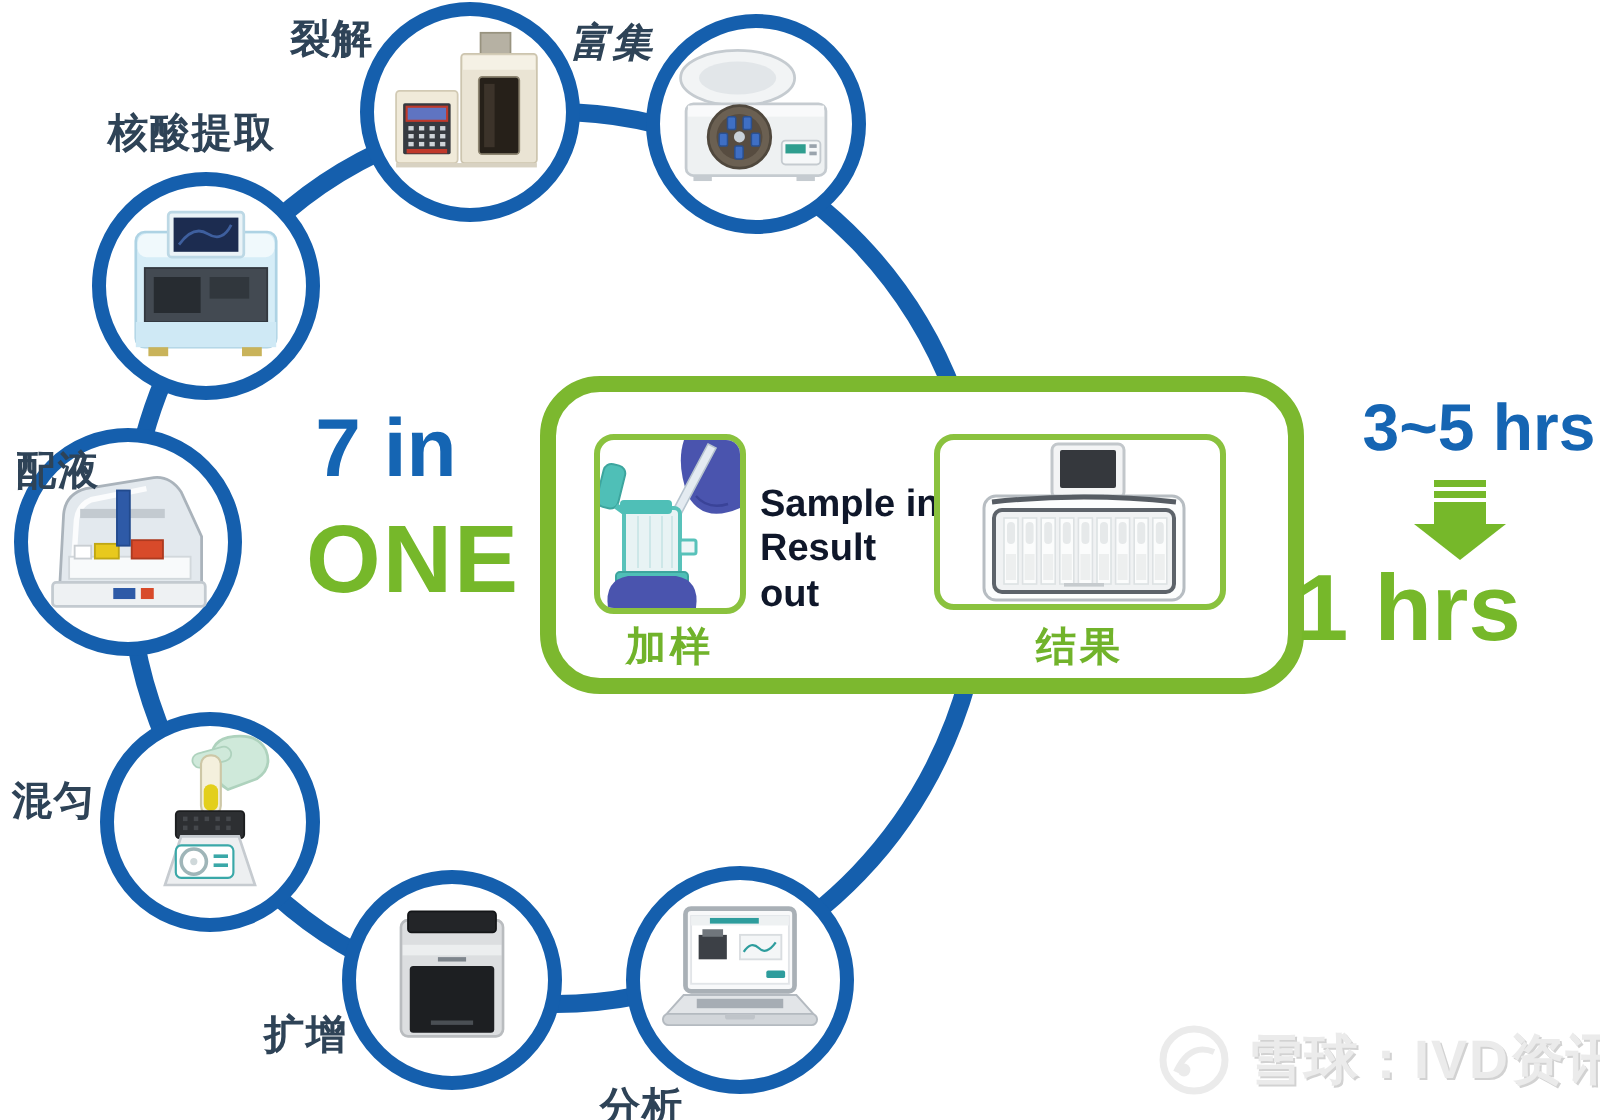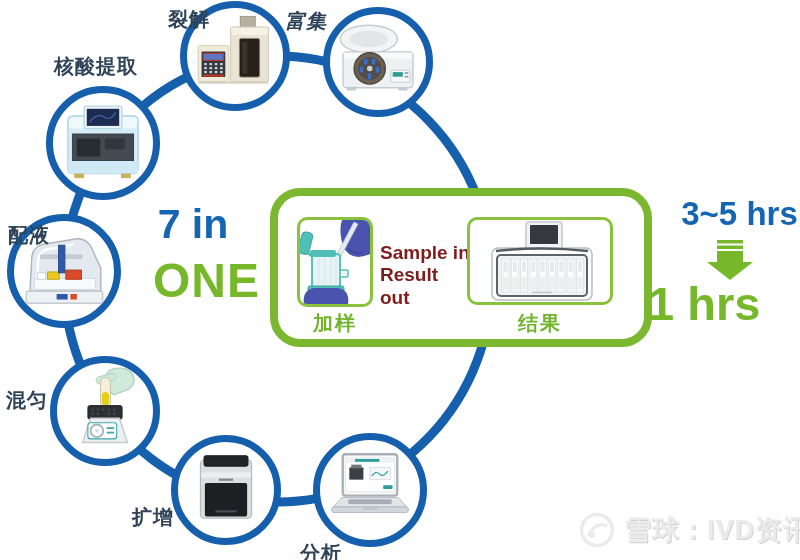--- a/index.html
+++ b/index.html
@@ -17,21 +17,21 @@
     position:absolute;z-index:4;font-weight:700;font-size:20px;color:#2e4357;
     letter-spacing:1px;white-space:nowrap;
   }
   .center-box{
     position:absolute;left:270px;top:188px;width:382px;height:159px;box-sizing:border-box;
     border:8px solid #7cb82f;border-radius:30px;background:#fff;z-index:3;
   }
   .frame{position:absolute;box-sizing:border-box;border:3px solid #8ac23e;border-radius:10px;background:#fff;overflow:hidden;}
   .frame-sample{left:19px;top:21px;width:76px;height:90px;}
   .frame-result{left:189px;top:21px;width:146px;height:88px;}
-  .tagline{position:absolute;left:102px;top:46px;width:92px;font-size:19px;font-weight:700;color:#7f1d1d;line-height:1.18;}
+  .tagline{position:absolute;left:102px;top:46px;width:92px;font-size:19px;font-weight:700;color:#0f172a;line-height:1.18;}
   .panel-label{position:absolute;top:114px;text-align:center;font-size:20px;font-weight:700;color:#71b32b;letter-spacing:2px;}
   .panel-label.sample{left:19px;width:76px;}
   .panel-label.result{left:189px;width:146px;}
   .seven-in{position:absolute;left:138px;top:201px;width:110px;text-align:center;font-size:41px;font-weight:700;color:#1565b3;z-index:4;}
   .one{position:absolute;left:126px;top:253px;width:134px;text-align:right;font-size:48px;font-weight:700;color:#76b82a;letter-spacing:1px;z-index:4;}
   .time-before{position:absolute;left:652px;top:195px;width:175px;text-align:center;font-size:33px;font-weight:700;color:#1565b3;z-index:4;}
   .time-arrow{position:absolute;left:706px;top:240px;z-index:4;}
   .time-after{position:absolute;left:648px;top:276px;width:152px;font-size:47px;font-weight:700;color:#76b82a;z-index:4;}
   .watermark{
     position:absolute;left:578px;top:511px;display:flex;align-items:center;gap:8px;z-index:5;
@@ -186,21 +186,21 @@
       <path d="M52 35 q4 -6 8 -2 q4 4 9 -3" stroke="#2e9d9d" fill="none" stroke-width="1.2"></path>
       <rect x="64" y="45" width="10" height="4" rx="1" fill="#2e9d9d"></rect>
       <path d="M11 68 L89 68 L80 58 L20 58 Z" fill="#e2e5e8" stroke="#b4bac0" stroke-width="1"></path>
       <rect x="27" y="60" width="46" height="5" fill="#a6adb4"></rect>
       <rect x="9" y="68" width="82" height="6" rx="3" fill="#d2d6da" stroke="#b4bac0"></rect>
       <rect x="42" y="68" width="16" height="3" rx="1.5" fill="#bfc4c9"></rect>
     </svg>
   </div>
 
   <div class="node-label" style="left:54px;top:53px;">核酸提取</div>
-  <div class="node-label" style="left:145px;top:6px;margin-left:23px;">裂解</div>
+  <div class="node-label" style="left:145px;top:6px;">裂解</div>
   <div class="node-label" style="left:285px;top:8px;font-style:italic;">富集</div>
   <div class="node-label" style="left:8px;top:194px;margin-top:28px;">配液</div>
   <div class="node-label" style="left:6px;top:387px;">混匀</div>
   <div class="node-label" style="left:132px;top:504px;">扩增</div>
   <div class="node-label" style="left:300px;top:540px;">分析</div>
 
   <div class="seven-in">7 in</div>
   <div class="one">ONE</div>
 
   <div class="center-box">

